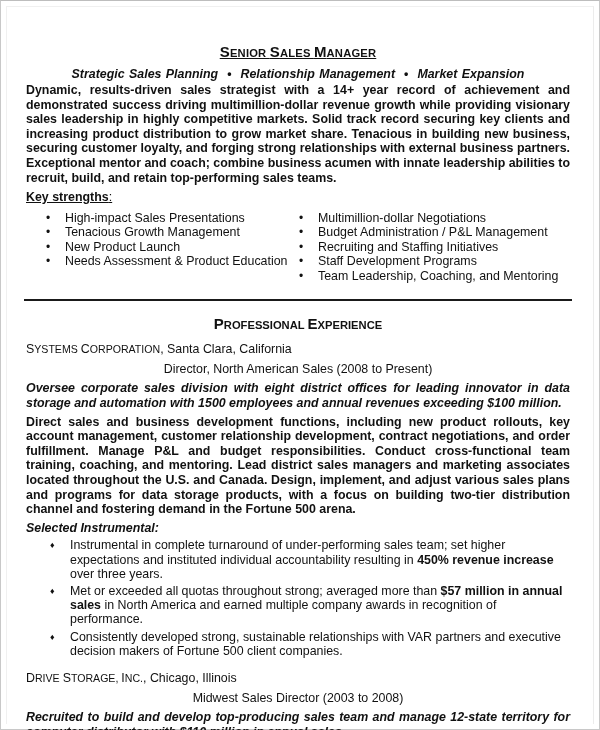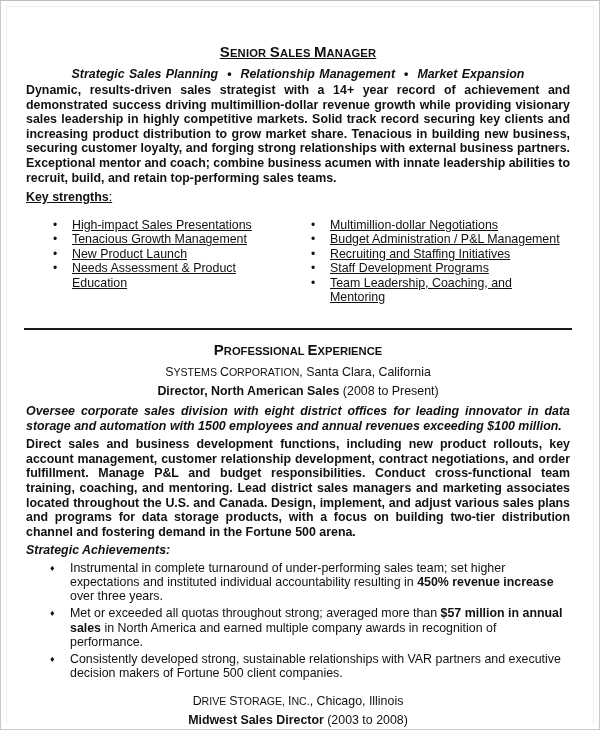--- a/index.html
+++ b/index.html
@@ -28,32 +28,32 @@
     .tagline {
       text-align: center; font-style: italic; font-weight: bold; font-size: 12.4px;
       margin-bottom: 2px; line-height: 14px; word-spacing: 1px;
     }
     .tagline .sep { margin: 0 9px; font-style: normal; }
     .justify { text-align: justify; text-align-last: left; font-weight: bold; }
     .summary { margin: 0 0 5px 0; }
     .keyhead { font-weight: bold; text-decoration: underline; margin-bottom: 4px; }
     .keyhead .colon { text-decoration: underline; font-weight: normal; }
     .strengths { display: flex; margin-left: 18px; }
-    .strengths ul { list-style: none; margin: 9px; padding: 0; text-decoration: underline; }
+    .strengths ul { list-style: none; margin: 2px; padding: 0; }
     .strengths ul.col1 { width: 249px; }
     .strengths li { position: relative; padding-left: 19px; line-height: 14.5px; }
     .strengths li::before { content: "\2022"; position: absolute; left: 0; top: 0; font-size: 12px; }
     .rule { height: 2px; background: #1a1a1a; margin: 14px -2px 12px -2px; }
     .section-title {
-      text-align: center; font-weight: bold; font-size: 14px; margin-bottom: 6px; line-height: 16px;
+      text-align: center; font-weight: bold; font-size: 14px; margin-bottom: 6px; line-height: 22px;
     }
-    .company { text-align: center; margin-bottom: 5px; }
+    .company { margin-bottom: 5px; }
     .company .sc-small { font-size: 10.6px; }
     .role { text-align: center; margin-bottom: 5px; }
-    .role b { font-weight: bold; margin-top: 8px; }
+    .role b { font-weight: normal; margin-top: 8px; }
     .italic { font-style: italic; }
     .para { margin: 0 0 4px 0; }
     .achhead { font-style: italic; font-weight: bold; margin: 2px 0 3px 0; }
     .ach { list-style: none; margin: 0 0 0 24px; padding: 0; }
     .ach li { position: relative; padding-left: 20px; margin-bottom: 3px; line-height: 14.2px; }
     .ach li::before { content: "\2666"; position: absolute; left: 0; top: 0; font-size: 9px; }
     .gap { height: 10px; }
   </style>
 </head>
 <body>
@@ -100,21 +100,21 @@
 
   <div>
     <div class="company">
       <span>S</span><span class="sc-small">YSTEMS </span><span>C</span><span class="sc-small">ORPORATION</span><span>, Santa Clara, California</span>
     </div>
     <div class="role">
       <b>Director, North American Sales</b><span> (2008 to Present)</span>
     </div>
     <p class="para italic justify">Oversee corporate sales division with eight district offices for leading innovator in data storage and automation with 1500 employees and annual revenues exceeding $100 million.</p>
     <p class="para justify">Direct sales and business development functions, including new product rollouts, key account management, customer relationship development, contract negotiations, and order fulfillment. Manage P&amp;L and budget responsibilities. Conduct cross-functional team training, coaching, and mentoring. Lead district sales managers and marketing associates located throughout the U.S. and Canada. Design, implement, and adjust various sales plans and programs for data storage products, with a focus on building two-tier distribution channel and fostering demand in the Fortune 500 arena.</p>
-    <div class="achhead">Strategic Achievements:</div>
+    <div class="achhead">Selected Instrumental:</div>
     <ul class="ach">
       <li><span>Instrumental in complete turnaround of under-performing sales team; set higher expectations and instituted individual accountability resulting in </span><b>450% revenue increase</b><span> over three years.</span></li>
       <li><span>Met or exceeded all quotas throughout strong; averaged more than </span><b>$57 million in annual sales</b><span> in North America and earned multiple company awards in recognition of performance.</span></li>
       <li><span>Consistently developed strong, sustainable relationships with VAR partners and executive decision makers of Fortune 500 client companies.</span></li>
     </ul>
   </div>
 
   <div class="gap"></div>
 
   <div>

